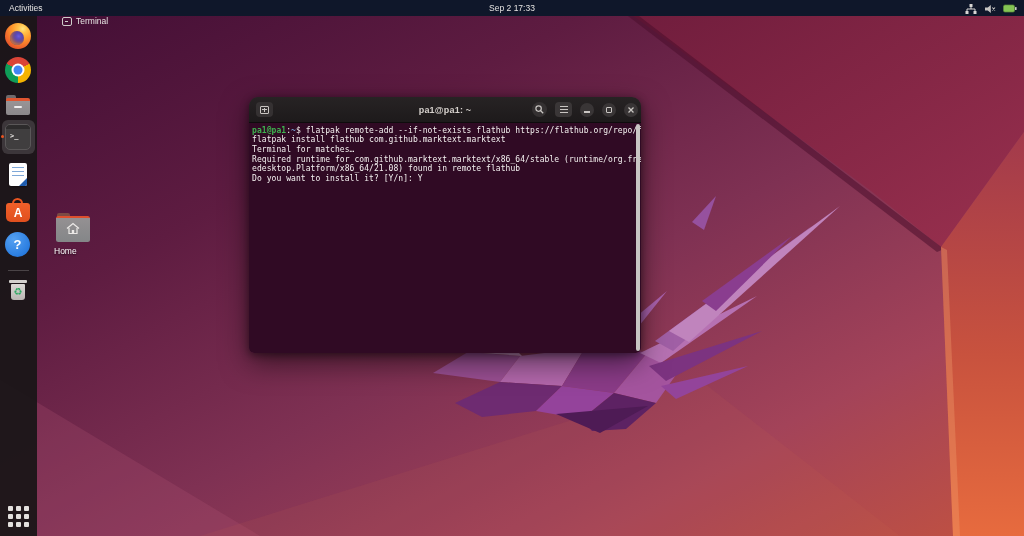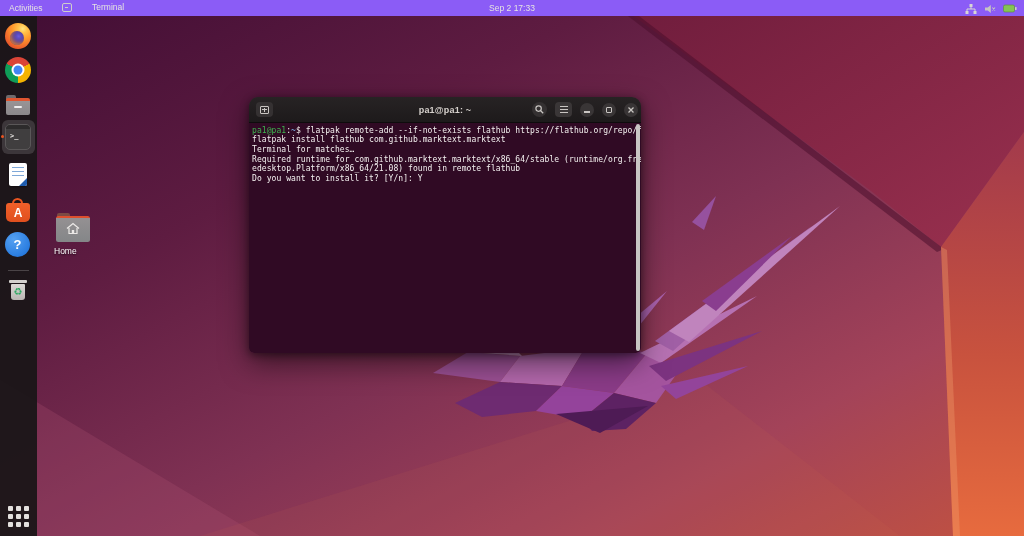--- a/index.html
+++ b/index.html
@@ -8,24 +8,24 @@
     position:relative; width:1024px; height:536px; overflow:hidden;
     font-family:"Liberation Sans", sans-serif;
   }
 
   
   .wallpaper { position:absolute; inset:0; }
 
   
   .topbar {
     position:absolute; left:0; top:0; width:1024px; height:16px;
-    background:#8b5cf6; color:#e6e4e2; font-size:8.5px; z-index:30;
+    background:#0f172a; color:#e6e4e2; font-size:8.5px; z-index:30;
   }
   .activities { position:absolute; left:9px; top:3px; cursor:default; }
-  .app-indicator { position:absolute; left:62px; top:2px; display:flex; align-items:center; gap:20px;text-align:right; }
+  .app-indicator { position:absolute; left:62px; top:16px; display:flex; align-items:center; gap:4px;text-align:right; }
   .mini-term { width:10px; height:9px; border:1px solid #cfcdcb; border-radius:2px; position:relative; }
   .mini-term::before { content:""; position:absolute; left:2px; top:3px; width:3px; height:1px; background:#cfcdcb; }
   .clock { position:absolute; left:50%; top:3px; transform:translateX(-50%); }
   .status-area { position:absolute; right:7px; top:3.5px; display:flex; align-items:center; gap:7px; }
 
   
   .dock {
     position:absolute; left:0; top:16px; bottom:0; width:37px;
     background:rgba(26,22,24,0.95); z-index:20;
   }
@@ -120,21 +120,21 @@
   .hamburger { width:8px; height:7px; display:flex; flex-direction:column; justify-content:space-between; }
   .hamburger i { height:1.2px; background:#c9c5c2; }
   .newtab-box { position:relative; width:9px; height:8px; border:1px solid #c9c5c2; border-radius:1px; }
   .newtab-box::before { content:""; position:absolute; left:3px; top:1px; width:1.2px; height:4.5px; background:#c9c5c2; }
   .newtab-box::after { content:""; position:absolute; left:1.3px; top:2.7px; width:4.5px; height:1.2px; background:#c9c5c2; }
 
   .term-body { position:relative; height:230px; background:var(--terminal-bg,#300A24);
     padding:2.5px 2px 0 3px; font:8px/9.7px "DejaVu Sans Mono", monospace;
     color:#f4f1f0; letter-spacing:0.06px; }
   .tline { white-space:pre; }
-  .c-user { color:var(--prompt-green,#3EB34F); font-weight:normal; }
+  .c-user { color:var(--prompt-green,#3EB34F); font-weight:bold; }
   .c-path { color:var(--path-blue,#729FCF); font-weight:bold; }
   .term-scrollbar { position:absolute; right:1px; top:27px; bottom:2px; width:4px;
     background:#c8c5c3; border-radius:2px; z-index:11; }
 </style>
 </head>
 <body>
 
 <div class="screen">
 
   <svg class="wallpaper" viewBox="0 0 1024 536" aria-hidden="true">

